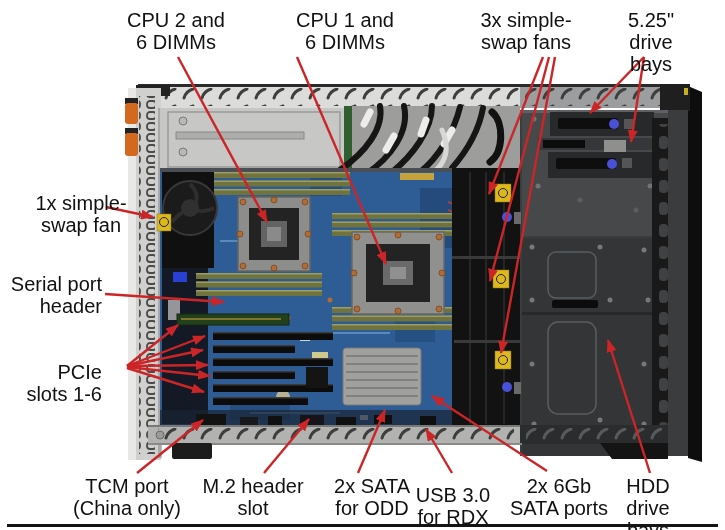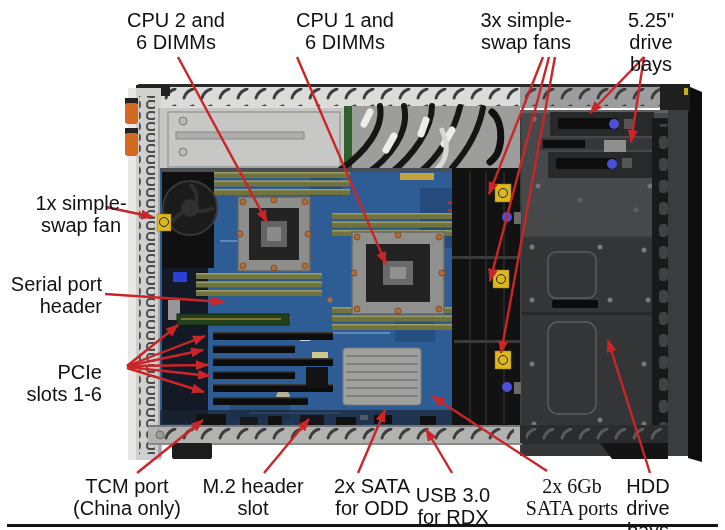--- a/index.html
+++ b/index.html
@@ -361,19 +361,19 @@
   <div class="callout right-align" style="left:2px;top:361px;">PCIe
 slots 1-6</div>
   <div class="callout" style="left:127px;top:475px;">TCM port
 (China only)</div>
   <div class="callout" style="left:253px;top:475px;">M.2 header
 slot</div>
   <div class="callout" style="left:372px;top:475px;">2x SATA
 for ODD</div>
   <div class="callout" style="left:453px;top:475px;margin-top:9px;">USB 3.0
 for RDX</div>
-  <div class="callout" style="left:572px;top:475px;font-family:Liberation Serif, serif;">2x 6Gb
+  <div class="callout" style="left:559px;top:475px;">2x 6Gb
 SATA ports</div>
   <div class="callout" style="left:648px;top:475px;">HDD drive
 bays</div>
 
   <div class="bottom-rule"></div>
 </div>
 
 </body></html>

